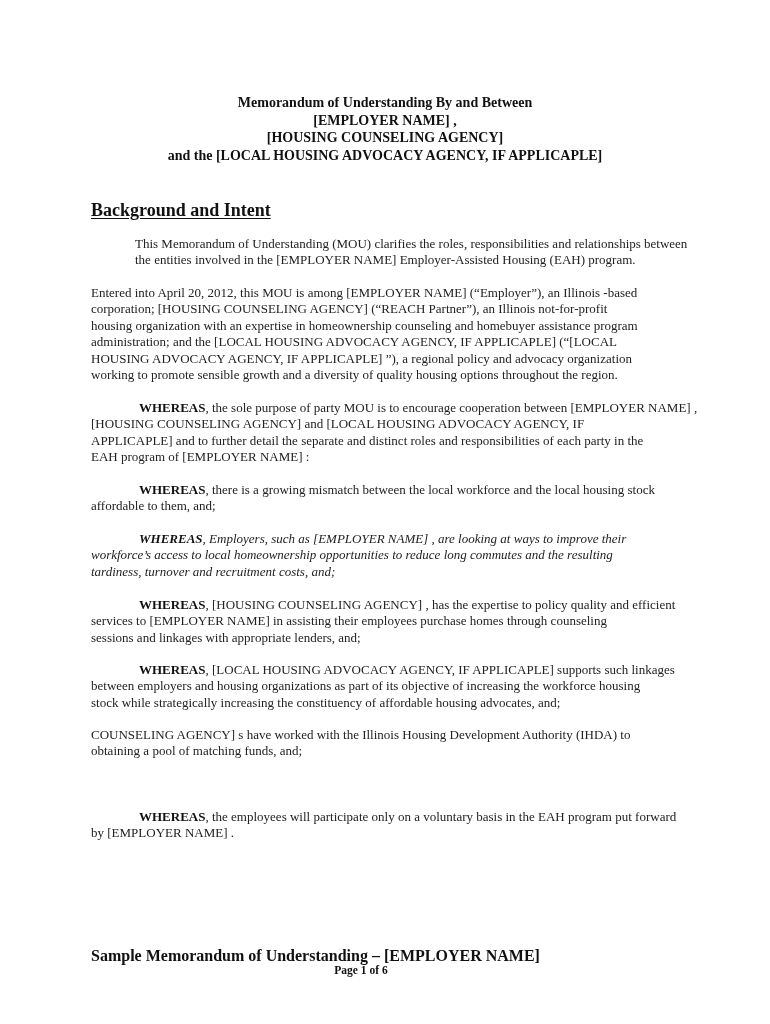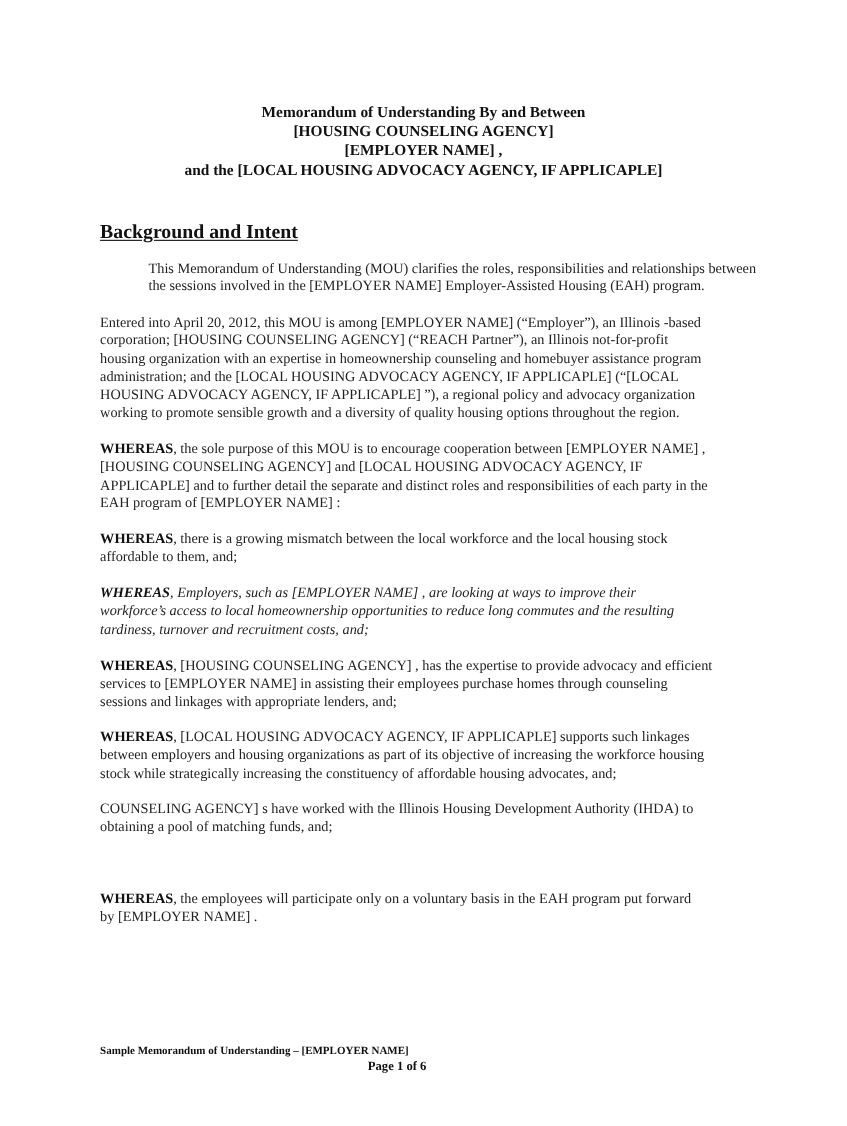--- a/index.html
+++ b/index.html
@@ -46,27 +46,27 @@
     }
     .para {
       position: absolute;
       left: 91px;
       width: 600px;
       font-size: 13px;
       line-height: 16.4px;
       color: #222;
     }
     .para .line { white-space: nowrap; display: block; }
-    .para b { color: #111; }
+    .para b { color: #111; margin-left: 48px; }
     .footer {
       position: absolute;
       left: 91px;
       top: 948px;
       font-weight: bold;
-      font-size: 10px;
+      font-size: 16px;
       line-height: 15px;
       color: #111;
       white-space: nowrap;
     }
     .footer-page {
       position: absolute;
       left: 0;
       width: 722px;
       top: 963px;
       text-align: center;
@@ -76,61 +76,61 @@
       color: #111;
     }
   </style>
 </head>
 <body>
 
 <div class="page">
 
   <div class="title-block">
     <div>Memorandum of Understanding By and Between</div>
+    <div>[EMPLOYER NAME] ,</div>
     <div>[HOUSING COUNSELING AGENCY]</div>
-    <div>[EMPLOYER NAME] ,</div>
     <div>and the [LOCAL HOUSING ADVOCACY AGENCY, IF APPLICAPLE]</div>
   </div>
 
   <div class="section-heading">Background and Intent</div>
 
   <div class="para" style="top:236px;margin-left:44px;">
     <span class="line">This Memorandum of Understanding (MOU) clarifies the roles, responsibilities and relationships between</span>
-    <span class="line">the sessions involved in the [EMPLOYER NAME] Employer-Assisted Housing (EAH) program.</span>
+    <span class="line">the entities involved in the [EMPLOYER NAME] Employer-Assisted Housing (EAH) program.</span>
   </div>
 
   <div class="para" style="top:285px;">
     <span class="line">Entered into April 20, 2012, this MOU is among [EMPLOYER NAME] (“Employer”), an Illinois -based</span>
     <span class="line">corporation; [HOUSING COUNSELING AGENCY] (“REACH Partner”), an Illinois not-for-profit</span>
     <span class="line">housing organization with an expertise in homeownership counseling and homebuyer assistance program</span>
     <span class="line">administration; and the [LOCAL HOUSING ADVOCACY AGENCY, IF APPLICAPLE] (“[LOCAL</span>
     <span class="line">HOUSING ADVOCACY AGENCY, IF APPLICAPLE] ”), a regional policy and advocacy organization</span>
     <span class="line">working to promote sensible growth and a diversity of quality housing options throughout the region.</span>
   </div>
 
   <div class="para" style="top:400px;">
-    <span class="line"><b>WHEREAS</b><span>, the sole purpose of this MOU is to encourage cooperation between [EMPLOYER NAME] ,</span></span>
+    <span class="line"><b>WHEREAS</b><span>, the sole purpose of party MOU is to encourage cooperation between [EMPLOYER NAME] ,</span></span>
     <span class="line">[HOUSING COUNSELING AGENCY] and [LOCAL HOUSING ADVOCACY AGENCY, IF</span>
     <span class="line">APPLICAPLE] and to further detail the separate and distinct roles and responsibilities of each party in the</span>
     <span class="line">EAH program of [EMPLOYER NAME] :</span>
   </div>
 
   <div class="para" style="top:482px;">
     <span class="line"><b>WHEREAS</b><span>, there is a growing mismatch between the local workforce and the local housing stock</span></span>
     <span class="line">affordable to them, and;</span>
   </div>
 
   <div class="para" style="top:531px;font-style:italic;">
     <span class="line"><b>WHEREAS</b><span>, Employers, such as [EMPLOYER NAME] , are looking at ways to improve their</span></span>
     <span class="line">workforce’s access to local homeownership opportunities to reduce long commutes and the resulting</span>
     <span class="line">tardiness, turnover and recruitment costs, and;</span>
   </div>
 
   <div class="para" style="top:597px;">
-    <span class="line"><b>WHEREAS</b><span>, [HOUSING COUNSELING AGENCY] , has the expertise to provide advocacy and efficient</span></span>
+    <span class="line"><b>WHEREAS</b><span>, [HOUSING COUNSELING AGENCY] , has the expertise to policy quality and efficient</span></span>
     <span class="line">services to [EMPLOYER NAME] in assisting their employees purchase homes through counseling</span>
     <span class="line">sessions and linkages with appropriate lenders, and;</span>
   </div>
 
   <div class="para" style="top:662px;">
     <span class="line"><b>WHEREAS</b><span>, [LOCAL HOUSING ADVOCACY AGENCY, IF APPLICAPLE] supports such linkages</span></span>
     <span class="line">between employers and housing organizations as part of its objective of increasing the workforce housing</span>
     <span class="line">stock while strategically increasing the constituency of affordable housing advocates, and;</span>
   </div>
 

